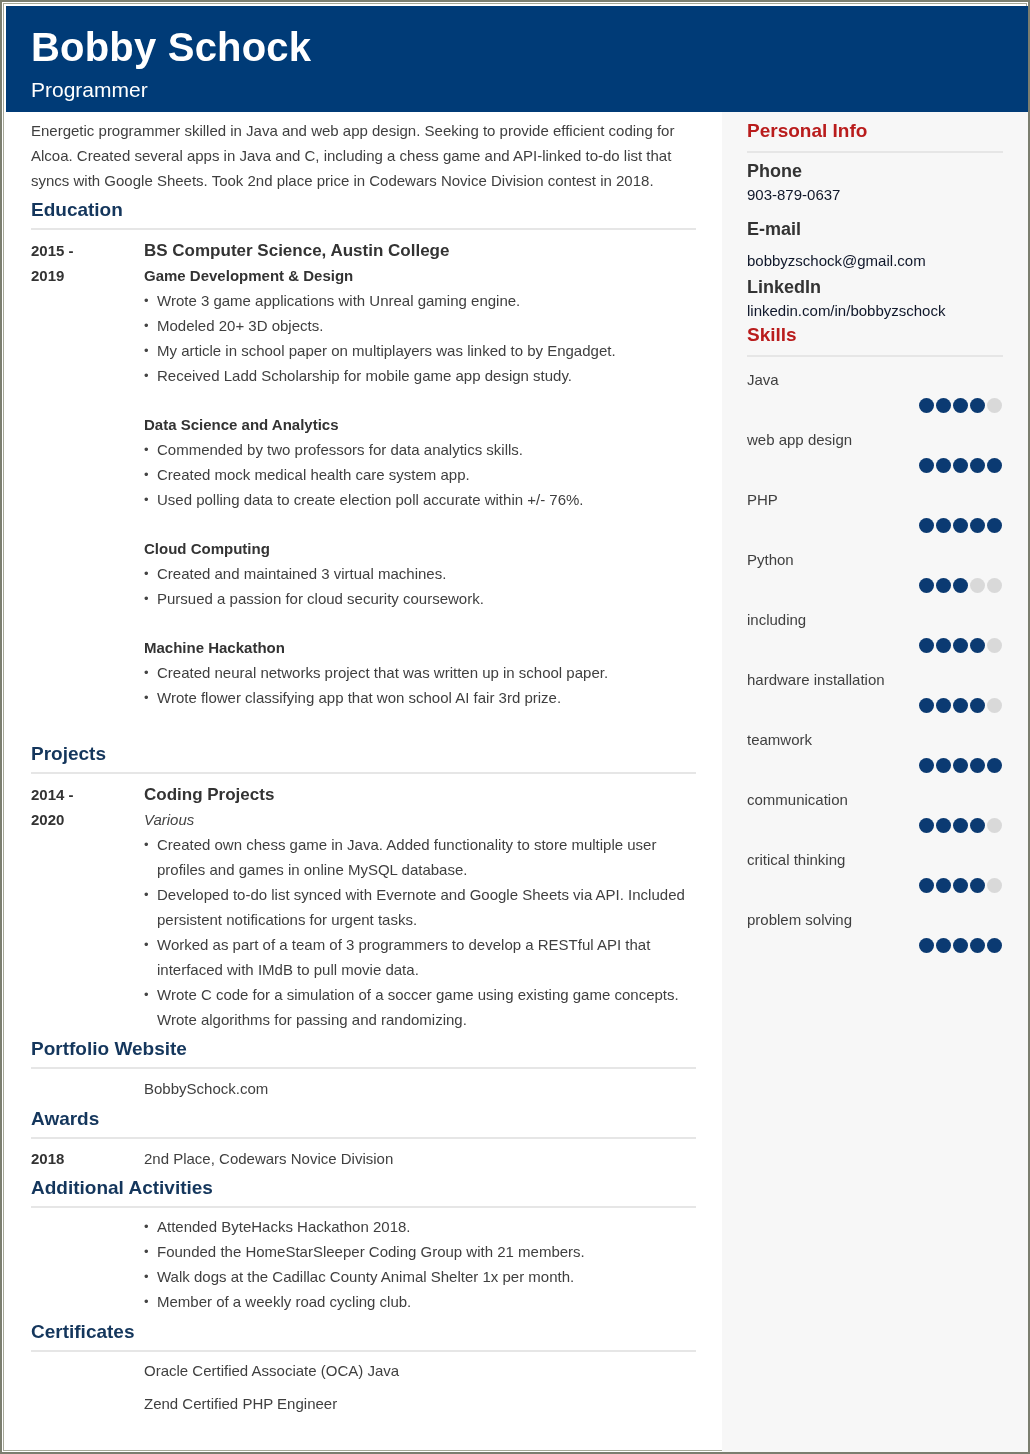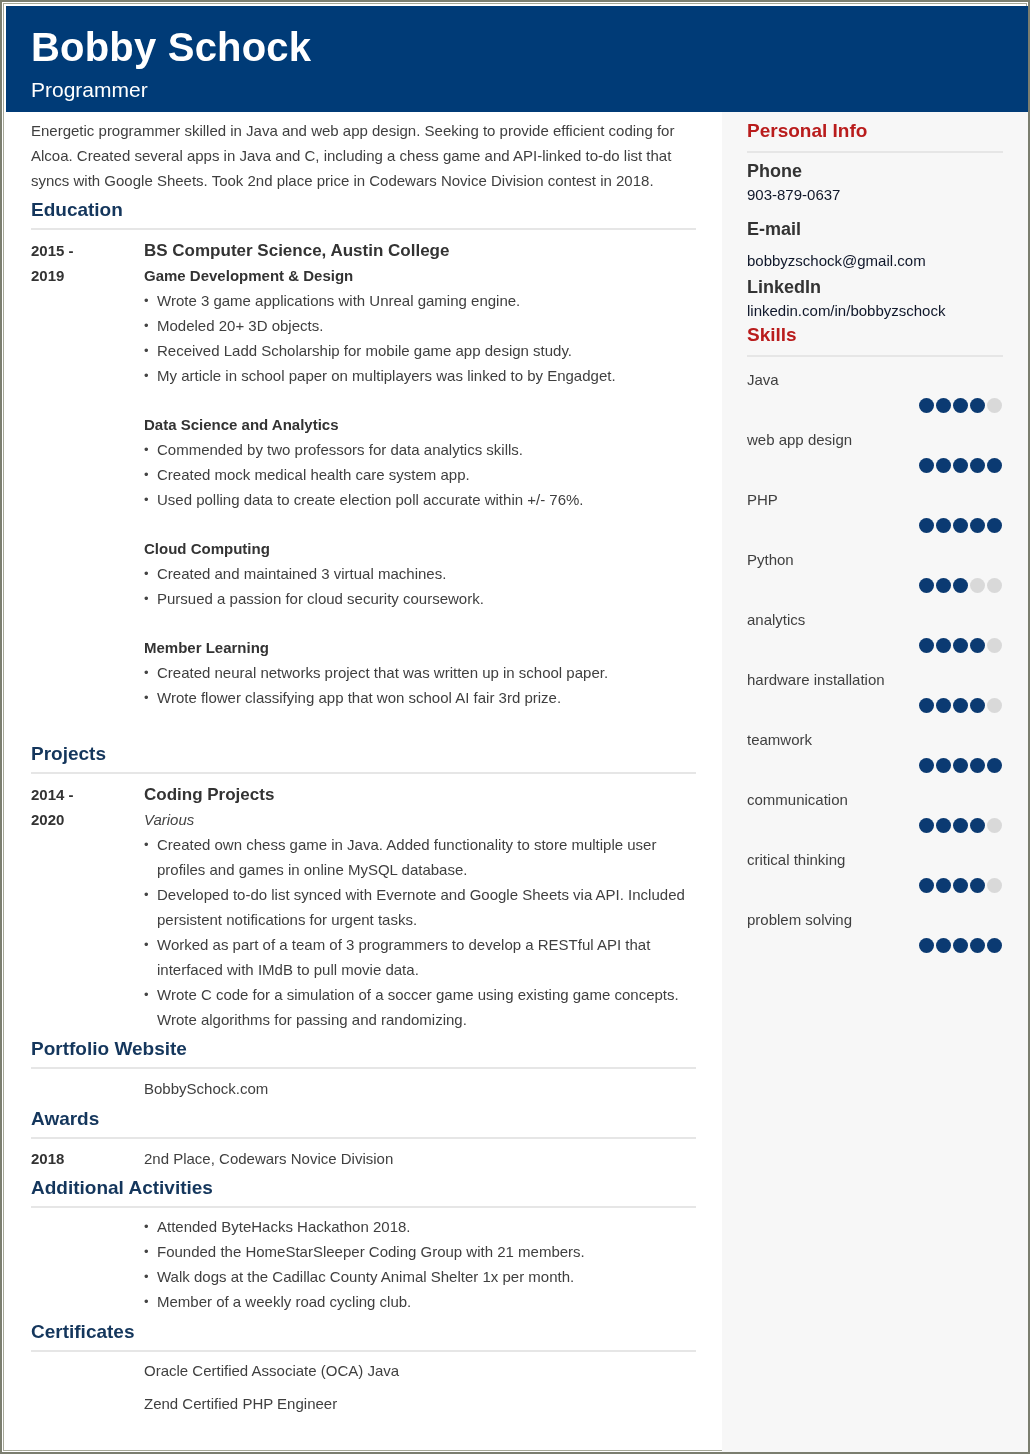--- a/index.html
+++ b/index.html
@@ -105,41 +105,41 @@
     <div class="sec-h" style="top:87px;">Education</div>
     <div class="date" style="top:126px;">2015 -</div>
     <div class="date" style="top:151px;">2019</div>
     <div class="entry" style="top:126px;">
       <div class="entry-title">BS Computer Science, Austin College</div>
 
       <div class="entry-sub">Game Development &amp; Design</div>
       <ul class="bullets">
         <li>Wrote 3 game applications with Unreal gaming engine.</li>
         <li>Modeled 20+ 3D objects.</li>
+        <li>My article in school paper on multiplayers was linked to by Engadget.</li>
         <li>Received Ladd Scholarship for mobile game app design study.</li>
-        <li>My article in school paper on multiplayers was linked to by Engadget.</li>
       </ul>
       <div class="group-gap"></div>
 
       <div class="entry-sub">Data Science and Analytics</div>
       <ul class="bullets">
         <li>Commended by two professors for data analytics skills.</li>
         <li>Created mock medical health care system app.</li>
         <li>Used polling data to create election poll accurate within +/- 76%.</li>
       </ul>
       <div class="group-gap"></div>
 
       <div class="entry-sub">Cloud Computing</div>
       <ul class="bullets">
         <li>Created and maintained 3 virtual machines.</li>
         <li>Pursued a passion for cloud security coursework.</li>
       </ul>
       <div class="group-gap"></div>
 
-      <div class="entry-sub">Member Learning</div>
+      <div class="entry-sub">Machine Hackathon</div>
       <ul class="bullets">
         <li>Created neural networks project that was written up in school paper.</li>
         <li>Wrote flower classifying app that won school AI fair 3rd prize.</li>
       </ul>
     </div>
 
     <div class="sec-h" style="top:631px;">Projects</div>
     <div class="date" style="top:670px;">2014 -</div>
     <div class="date" style="top:695px;">2020</div>
     <div class="entry" style="top:670px;">
@@ -215,21 +215,21 @@
           <span class="dot on"></span>
         </div>
         <div class="skill-name" style="top: 439px;">Python</div>
         <div class="dots" style="top: 466px;">
           <span class="dot on"></span>
           <span class="dot on"></span>
           <span class="dot on"></span>
           <span class="dot"></span>
           <span class="dot"></span>
         </div>
-        <div class="skill-name" style="top: 499px;">analytics</div>
+        <div class="skill-name" style="top: 499px;">including</div>
         <div class="dots" style="top: 526px;">
           <span class="dot on"></span>
           <span class="dot on"></span>
           <span class="dot on"></span>
           <span class="dot on"></span>
           <span class="dot"></span>
         </div>
         <div class="skill-name" style="top: 559px;">hardware installation</div>
         <div class="dots" style="top: 586px;">
           <span class="dot on"></span>

